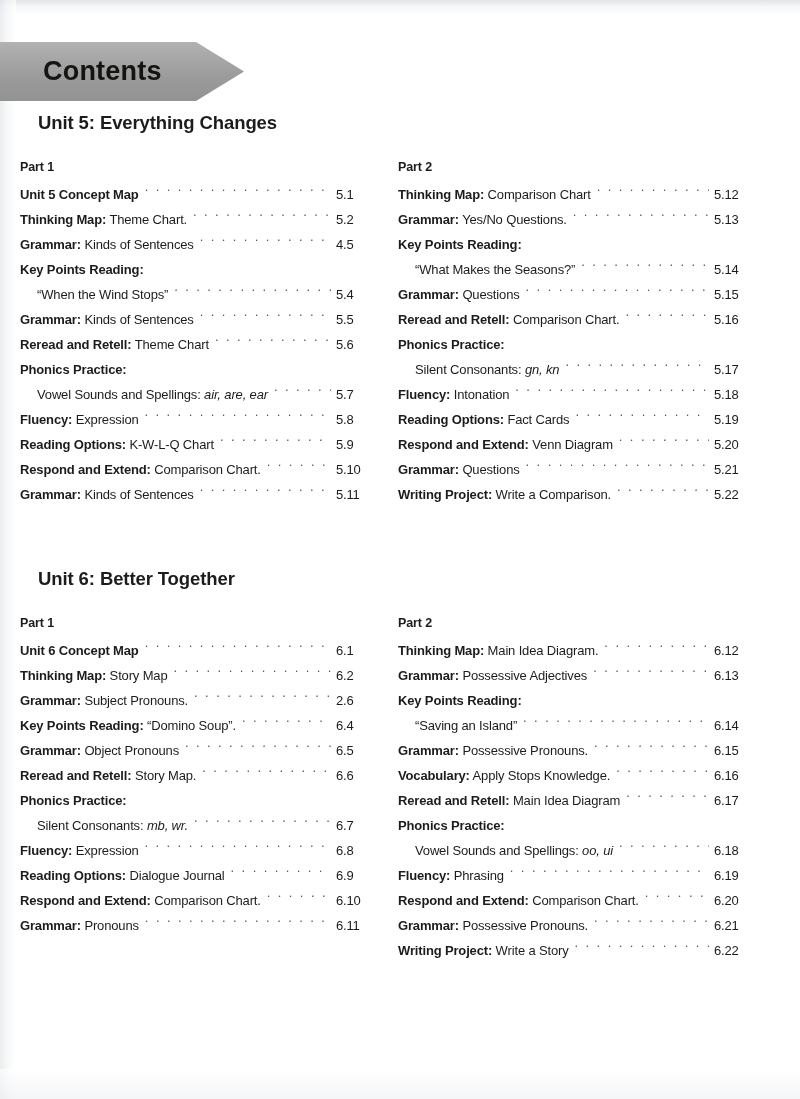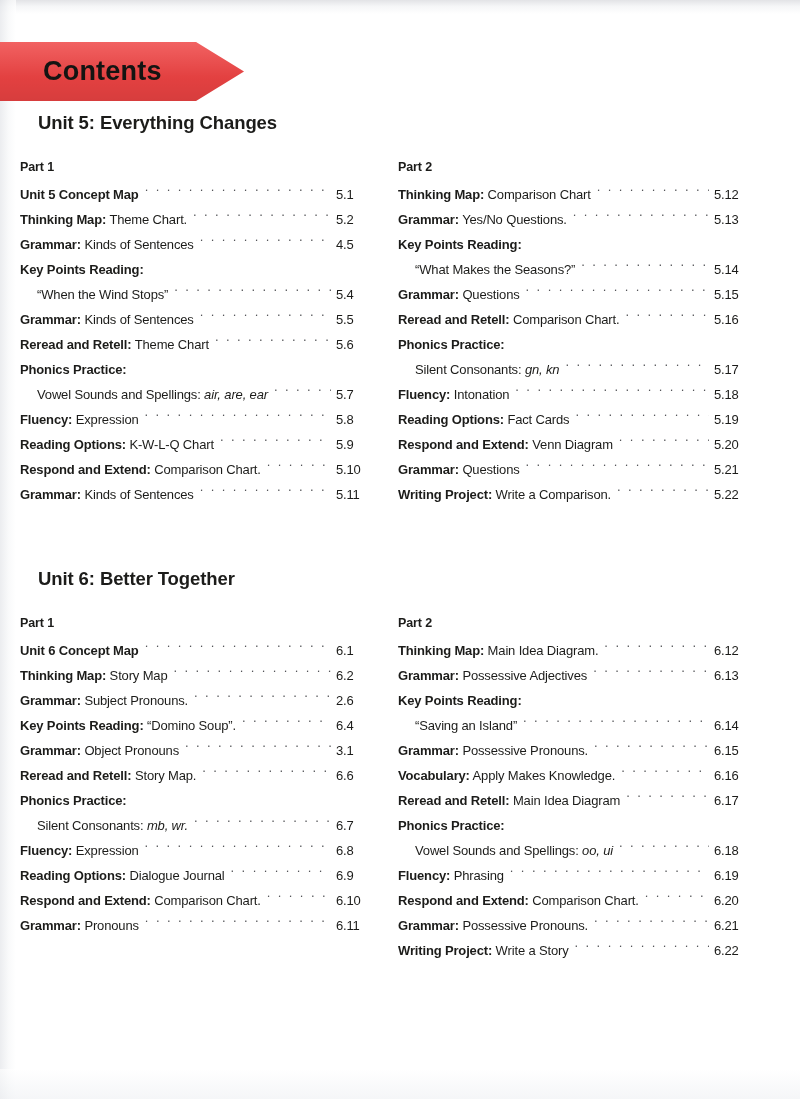--- a/index.html
+++ b/index.html
@@ -43,21 +43,21 @@
     pointer-events: none;
   }
 
   
   .banner {
     position: absolute;
     left: 0;
     top: 42px;
     width: 244px;
     height: 59px;
-    background: #ef4444;
+    background: #a3a3a3;
     clip-path: polygon(0 0, 196px 0, 244px 50%, 196px 100%, 0 100%);
     display: flex;
     align-items: center;
   }
   .banner::after {
     content: "";
     position: absolute;
     inset: 0;
     background:
       linear-gradient(180deg, rgba(255,255,255,.16) 0%, rgba(0,0,0,.05) 60%, rgba(0,0,0,.10) 100%);
@@ -328,21 +328,21 @@
             <span class="pagenum">2.6</span>
           </div>
           <div class="entry">
             <span class="entry-text"><b>Key Points Reading:</b><span> “Domino Soup”.</span></span>
             <span class="leader"></span>
             <span class="pagenum">6.4</span>
           </div>
           <div class="entry">
             <span class="entry-text"><b>Grammar:</b><span> Object Pronouns</span></span>
             <span class="leader"></span>
-            <span class="pagenum">3.1</span>
+            <span class="pagenum">6.5</span>
           </div>
           <div class="entry">
             <span class="entry-text"><b>Reread and Retell:</b><span> Story Map.</span></span>
             <span class="leader"></span>
             <span class="pagenum">6.6</span>
           </div>
           <div class="entry nodots">
             <span class="entry-text"><b>Phonics Practice:</b></span>
             <span class="leader"></span>
             <span class="pagenum"></span>
@@ -394,21 +394,21 @@
             <span class="entry-text"><span>“Saving an Island”</span></span>
             <span class="leader"></span>
             <span class="pagenum">6.14</span>
           </div>
           <div class="entry">
             <span class="entry-text"><b>Grammar:</b><span> Possessive Pronouns.</span></span>
             <span class="leader"></span>
             <span class="pagenum">6.15</span>
           </div>
           <div class="entry">
-            <span class="entry-text"><b>Vocabulary:</b><span> Apply Makes Knowledge.</span></span>
+            <span class="entry-text"><b>Vocabulary:</b><span> Apply Stops Knowledge.</span></span>
             <span class="leader"></span>
             <span class="pagenum">6.16</span>
           </div>
           <div class="entry">
             <span class="entry-text"><b>Reread and Retell:</b><span> Main Idea Diagram</span></span>
             <span class="leader"></span>
             <span class="pagenum">6.17</span>
           </div>
           <div class="entry nodots">
             <span class="entry-text"><b>Phonics Practice:</b></span>

